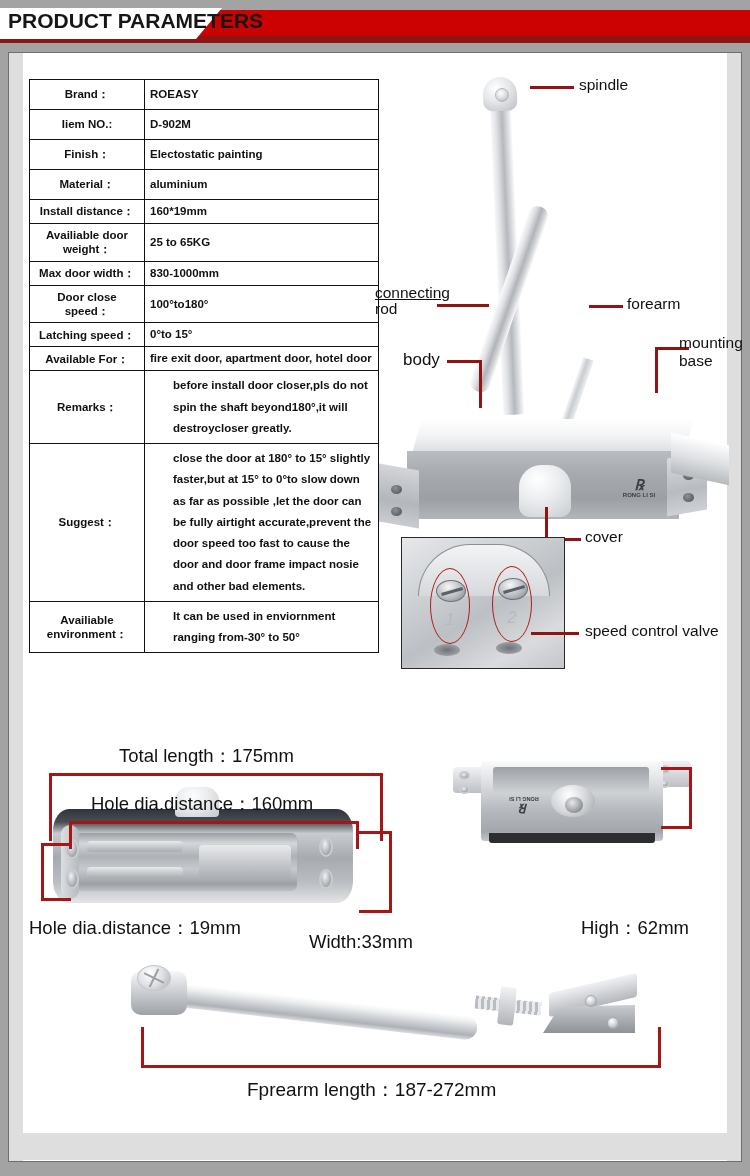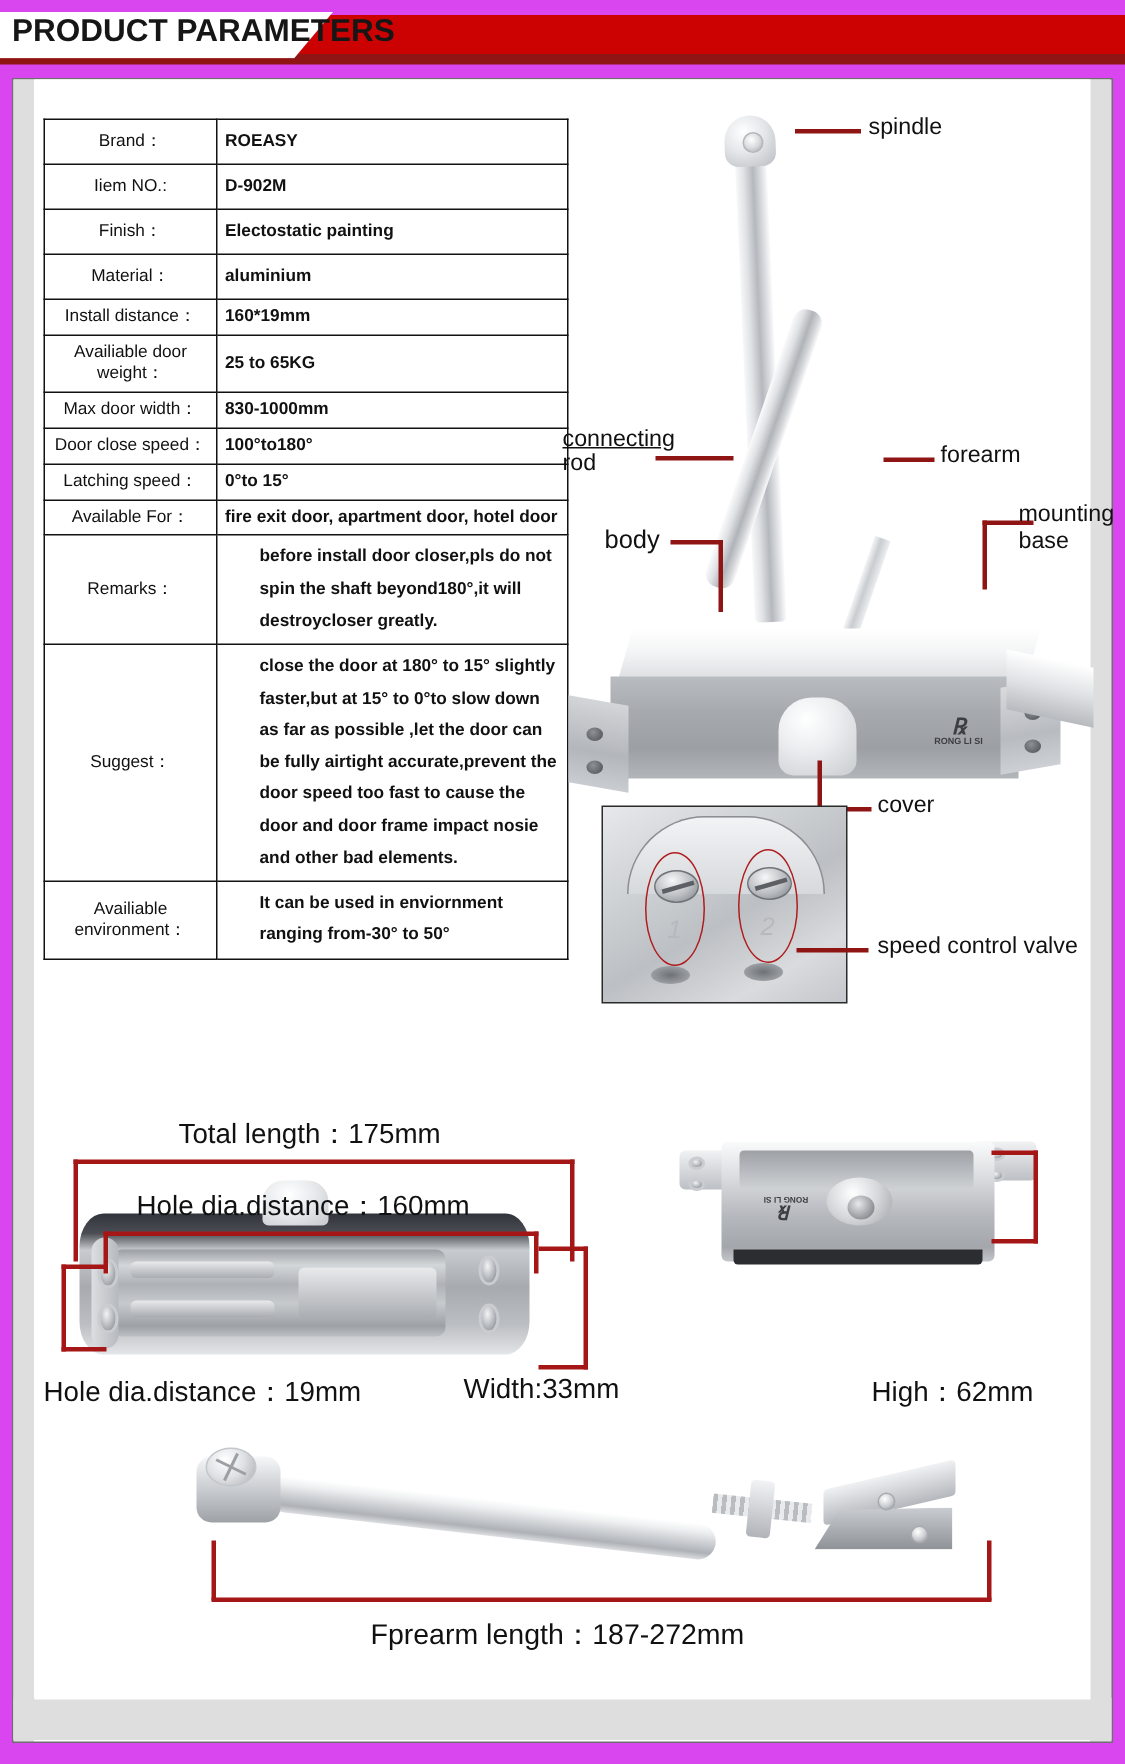--- a/index.html
+++ b/index.html
@@ -3,21 +3,21 @@
 <meta charset="utf-8">
 <style>
   * { box-sizing: border-box; }
   html, body {
     margin: 0; padding: 0;
     width: 750px; height: 1176px;
     background: #ffffff;
     font-family: "Liberation Sans", sans-serif;
     overflow: hidden;
   }
-  #page { position: relative; width: 750px; height: 1176px; background: #d946ef; }
+  #page { position: relative; width: 750px; height: 1176px; background: #a3a3a3; }
 
   
   .banner { position: absolute; left: 0; top: 0; width: 750px; height: 48px; }
   .banner-red {
     position: absolute; left: 0; top: 10px; width: 750px; height: 26px;
     background: #cc0202;
   }
   .banner-red-dark {
     position: absolute; left: 0; top: 36px; width: 750px; height: 7px;
     background: #8f1414;
@@ -52,21 +52,21 @@
 
   
   .spec-table {
     position: absolute; left: 6px; top: 26px;
     width: 350px;
     border-collapse: collapse;
     table-layout: fixed;
   }
   .spec-table td {
     border: 1.6px solid #111111;
-    font-size: 11.5px; font-weight: normal; color: #111;
+    font-size: 11.5px; font-weight: bold; color: #111;
     padding: 4px 5px;
     vertical-align: middle;
   }
   .spec-table td.k {
     width: 115px; text-align: center; line-height: 1.25;
   }
   .spec-table td.v {
     text-align: left; line-height: 1.3; font-weight: bold; margin-left: 44px;
   }
   .spec-table td.v.multiline { line-height: 1.85; padding-left: 28px; }
@@ -481,21 +481,21 @@
         <div class="dline v" style="left:333px; top:100px; height:28px;"></div>
 
         <div class="dline v" style="left:18px; top:122px; height:58px;"></div>
         <div class="dline h" style="left:18px; top:122px; width:30px;"></div>
         <div class="dline h" style="left:18px; top:177px; width:30px;"></div>
         <div class="dim-lbl big" style="left:6px; top:194px;">Hole dia.distance：19mm</div>
 
         <div class="dline v" style="left:366px; top:110px; height:82px;"></div>
         <div class="dline h" style="left:336px; top:110px; width:33px;"></div>
         <div class="dline h" style="left:336px; top:189px; width:33px;"></div>
-        <div class="dim-lbl big" style="left:286px; top:194px;">Width:33mm</div>
+        <div class="dim-lbl big" style="left:286px; top:210px;">Width:33mm</div>
 
         <div class="closer-side">
           <div class="side-ear" style="left:0px; top:22px;"></div>
           <div class="side-ear" style="left:196px; top:16px;"></div>
           <div class="closer-hole" style="left:6px; top:26px; width:11px; height:9px;"></div>
           <div class="closer-hole" style="left:6px; top:40px; width:11px; height:9px;"></div>
           <div class="closer-hole" style="left:206px; top:20px; width:11px; height:9px;"></div>
           <div class="closer-hole" style="left:206px; top:34px; width:11px; height:9px;"></div>
           <div class="side-shell"></div>
           <div class="side-cavity"></div>

